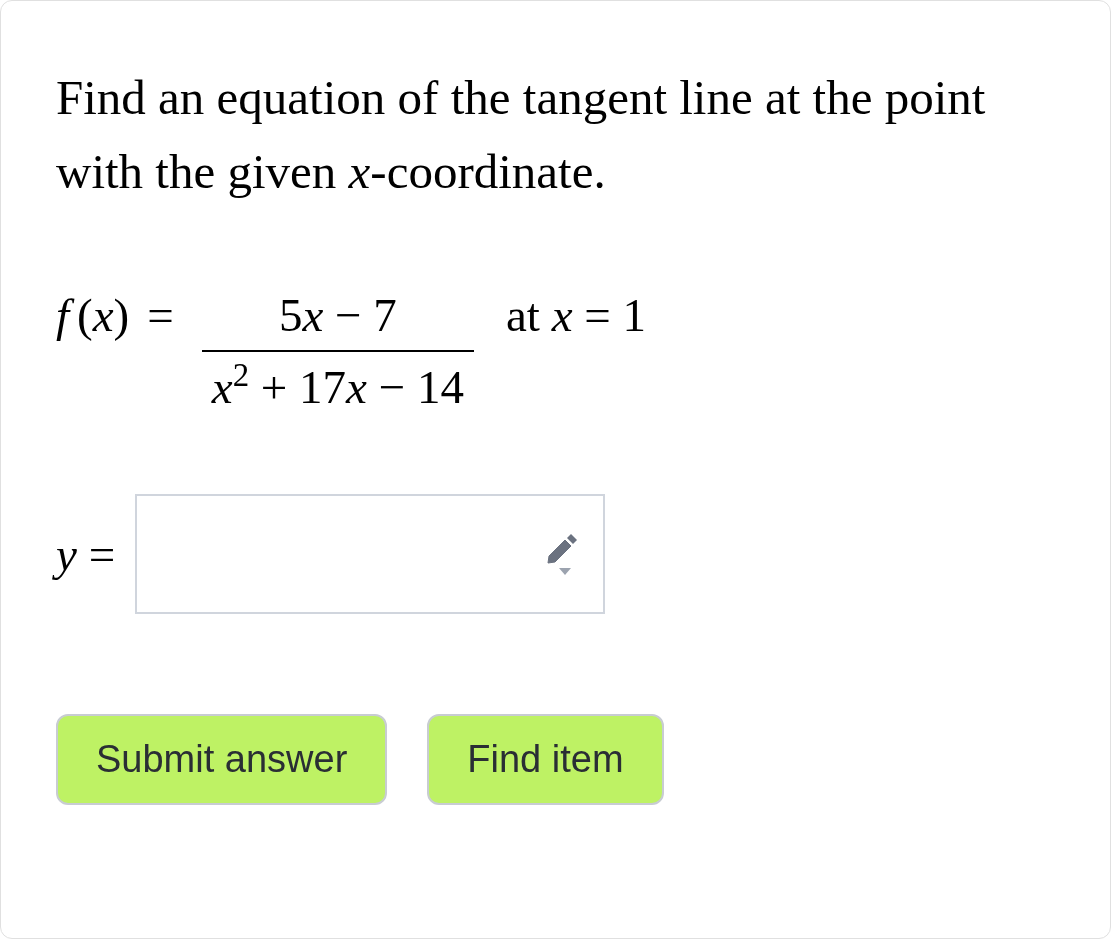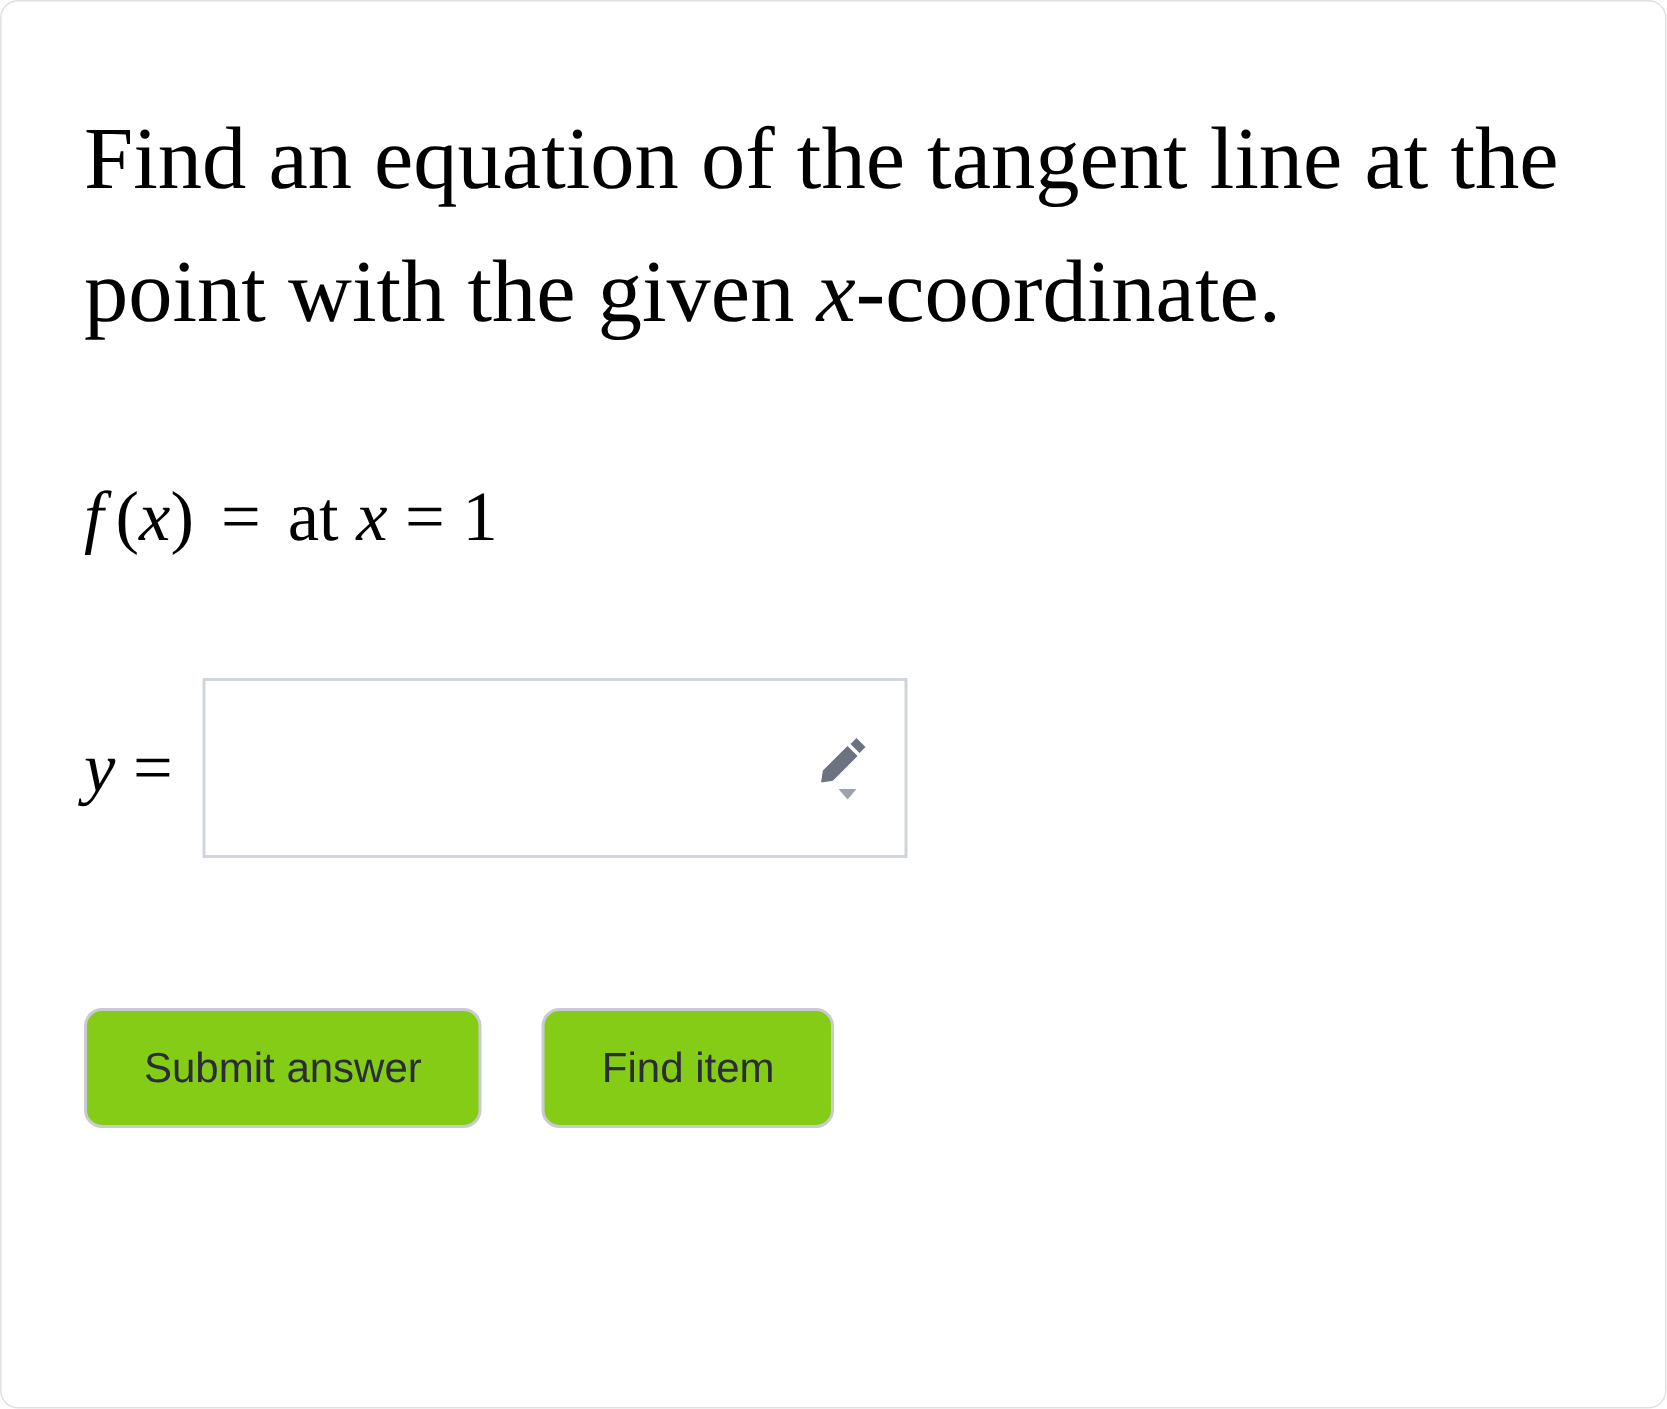--- a/index.html
+++ b/index.html
@@ -13,21 +13,21 @@
       background: #ffffff;
       width: 1111px;
       height: 939px;
       padding: 60px 55px;
       border: 1px solid #e0e0e0;
       border-radius: 12px;
       position: relative;
     }
     
     .question-text {
-      font-size: 59px;
+      font-size: 49px;
       line-height: 1.5;
       color: #000;
       margin-bottom: 80px;
     }
     
     .math-var {
       font-family: 'Times New Roman', serif;
       font-style: italic;
     }
     
@@ -71,20 +71,21 @@
       text-align: center;
     }
     
     .sup {
       font-size: 0.7em;
       vertical-align: super;
       line-height: 0;
     }
     
     .at-part {
+      margin-left: 22px;
     }
     
     .answer-row {
       display: flex;
       align-items: center;
       font-size: 47px;
       font-family: 'Times New Roman', serif;
       margin-bottom: 100px;
     }
     
@@ -117,41 +118,50 @@
       pointer-events: none;
     }
     
     .button-row {
       display: flex;
       gap: 40px;
     }
     
     .btn {
       font-family: -apple-system, BlinkMacSystemFont, 'Segoe UI', Helvetica, Arial, sans-serif;
-      font-size: 28px;
+      font-size: 38px;
       padding: 22px 38px;
-      background: #84cc16;
+      background: #bef264;
       border: 2px solid #c8ccd2;
       border-radius: 12px;
       color: #2a2e34;
       cursor: pointer;
     }
   </style>
 </head>
 <body>
 
 <div class="question-text">
   <span>Find an equation of the tangent line at the point with the given </span><span class="math-var">x</span><span>-coordinate.</span>
 </div>
 
 <div class="equation-row">
   <span>
     <span class="func-label">f</span><span>(</span><span class="math-var">x</span><span>)</span>
   </span>
   <span class="equals">=</span>
+  <span class="fraction">
+    <span class="numerator">
+      <span>5<span class="math-var">x</span> − 7</span>
+    </span>
+    <span class="frac-line"></span>
+    <span class="denominator">
+      <span><span class="math-var">x</span><span class="sup">2</span> + 17<span class="math-var">x</span> − 14</span>
+    </span>
+  </span>
   <span class="at-part">
     <span>at </span><span class="math-var">x</span><span> = 1</span>
   </span>
 </div>
 
 <div class="answer-row">
   <span>
     <span class="answer-label">y</span><span> =</span>
   </span>
   <span class="answer-input-wrapper">

